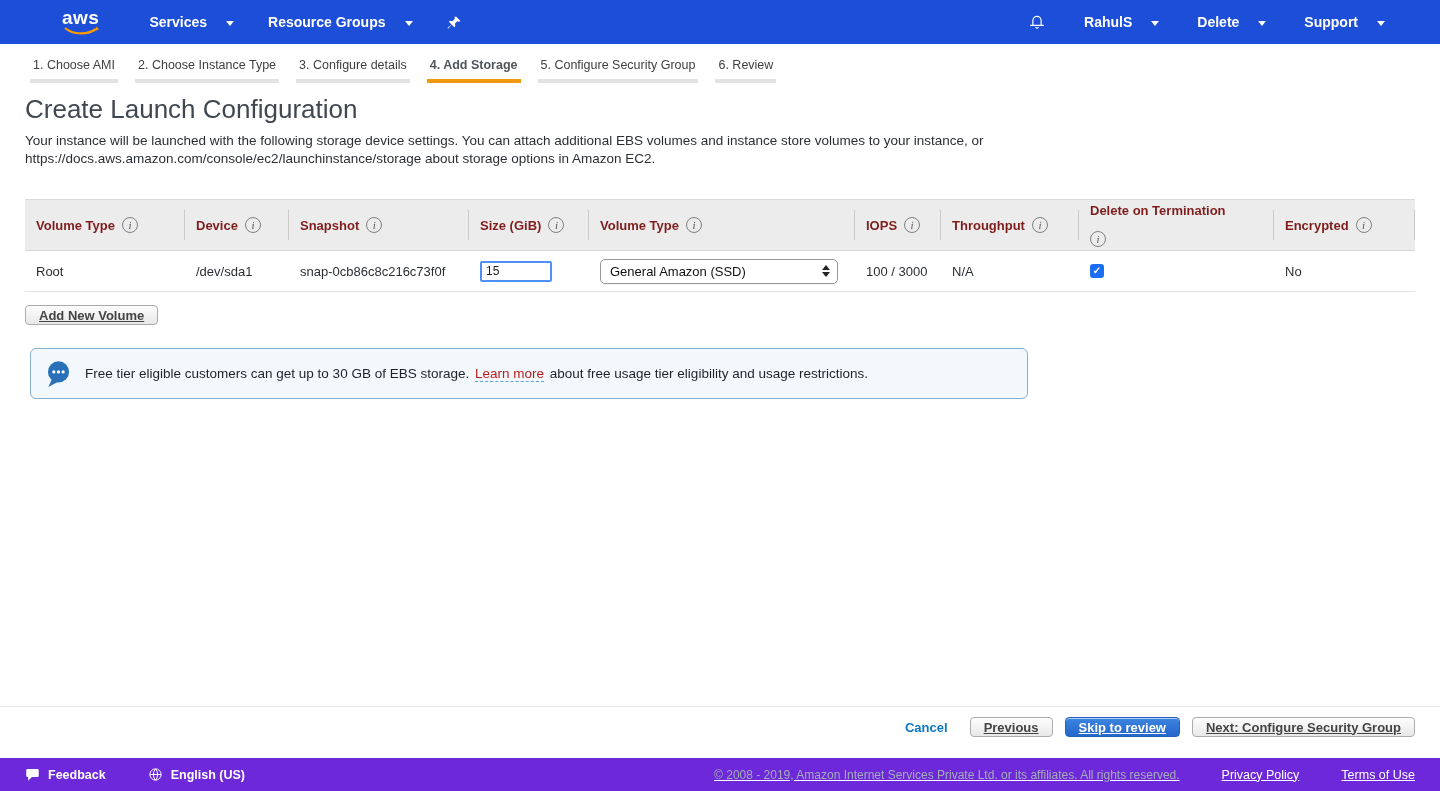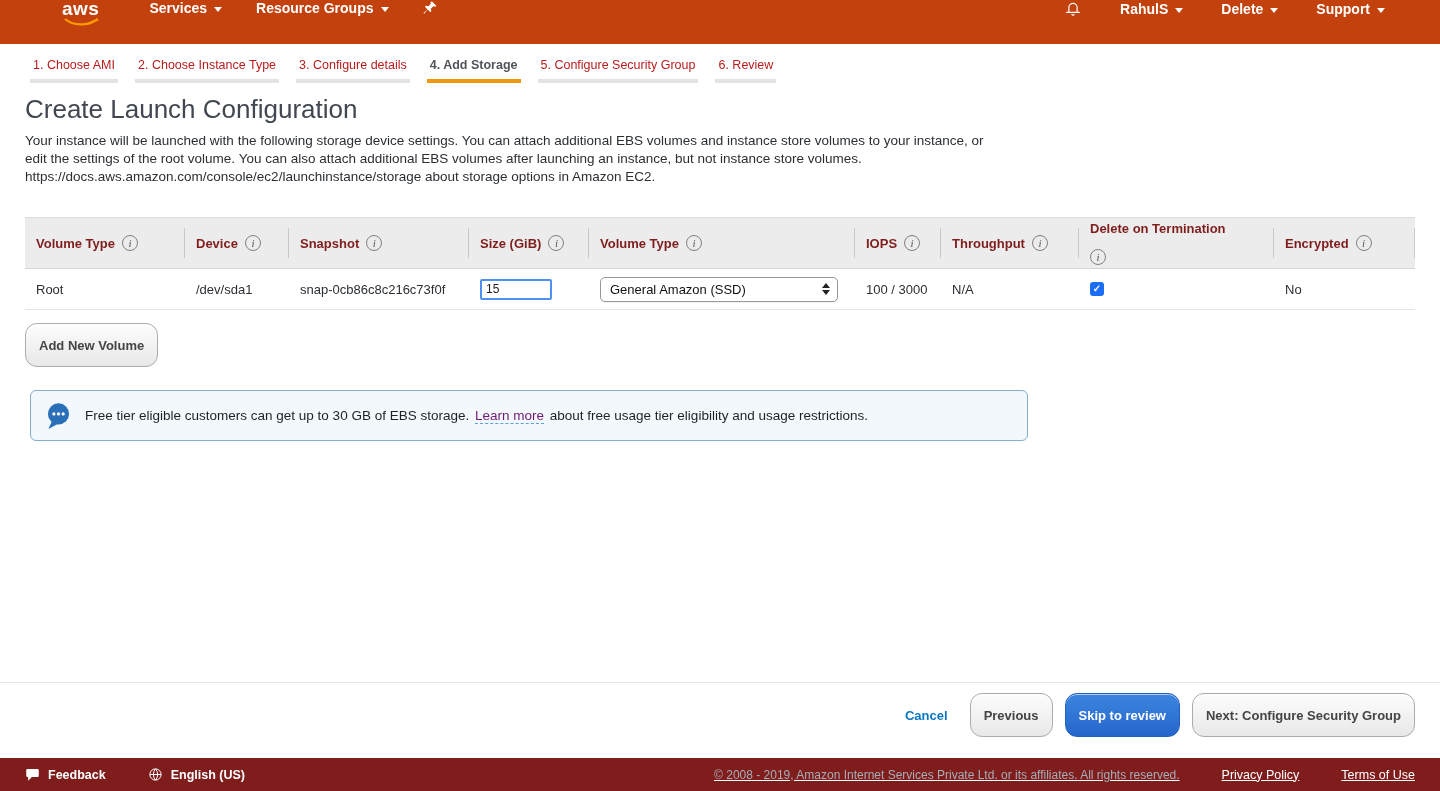--- a/index.html
+++ b/index.html
@@ -6,37 +6,37 @@
   html,body { width:1440px; height:791px; }
   body {
     font-family:"Liberation Sans", sans-serif;
     background:#fff; color:#333;
     display:flex; flex-direction:column;
     overflow:hidden;
   }
 
   
   .navbar {
-    height:44px; flex:none; background:#c2410c;
-    display:flex; align-items:flex-start; padding:0 55px 0 20px;
+    height:44px; flex:none; background:#1d4ed8;
+    display:flex; align-items:center; padding:0 55px 0 20px;
     color:#fff;
   }
   .aws-logo { display:flex; flex-direction:column; align-items:center; margin:0 50px 0 42px; cursor:pointer; }
   .aws-logo .aws-word { font-size:19px; font-weight:bold; letter-spacing:0.5px; line-height:17px; }
-  .nav-item { display:flex; align-items:center; gap:7px; font-size:14px; font-weight:bold; margin-right:34px; cursor:pointer; }
+  .nav-item { display:flex; align-items:center; gap:19px; font-size:14px; font-weight:bold; margin-right:34px; cursor:pointer; }
   .caret { width:0; height:0; border-left:4px solid transparent; border-right:4px solid transparent; border-top:5px solid #fff; margin-top:2px; }
   .pin-btn { margin-right:0; }
   .nav-right { margin-left:auto; display:flex; align-items:center; }
   .nav-right .nav-item { margin-right:0; margin-left:38px; }
   .bell-btn { cursor:pointer; display:flex; align-items:center; }
 
   
   .tabbar { flex:none; padding:14px 0 0 30px; display:flex; }
   .tab {
-    font-size:12.5px; color:#b91c1c; text-decoration:none;
+    font-size:12.5px; color:#404040; text-decoration:none;
     padding:0 3px 7px 3px; margin-right:17px;
     border-bottom:4px solid #e3e3e3; cursor:pointer; white-space:nowrap;
   }
   .tab.active { color:#50555c; font-weight:bold; border-bottom-color:#f0980e; cursor:default; }
 
   
   .main { flex:1 1 auto; overflow:hidden; }
   .page-title { font-size:26px; font-weight:400; color:#414750; margin:11px 0 7px 25px; }
   .page-desc { margin-left:25px; font-size:13.5px; line-height:18px; color:#2b2f33; }
 
@@ -79,47 +79,48 @@
   .tri-down { width:0; height:0; border-left:4px solid transparent; border-right:4px solid transparent; border-top:5px solid #222; }
   .checkbox {
     width:14px; height:14px; background:#1b6ef3; border-radius:3px;
     display:inline-flex; align-items:center; justify-content:center; cursor:pointer;
   }
   .checkbox::after { content:"\2713"; color:#fff; font-size:10px; font-weight:bold; line-height:1; }
 
   
   .btn {
     display:inline-flex; align-items:center; justify-content:center;
-    height:44px; padding:0 13px; border-radius:12px; font-size:13px; font-weight:bold;
+    height:20px; padding:0 13px; border-radius:4px; font-size:13px; font-weight:bold;
     font-family:"Liberation Sans", sans-serif; cursor:pointer;
     background:linear-gradient(#fdfdfd,#e8e8e8); border:1px solid #ababab; color:#444;
     box-shadow:0 1px 0 rgba(255,255,255,0.6) inset;
+    text-decoration:underline;
   }
   .btn.primary { background:linear-gradient(#3c85e0,#2566cb); border:1px solid #2160bb; color:#fff; }
   .add-volume-btn { margin:13px 0 0 25px; }
 
   .info-box {
     margin:23px 0 0 30px; width:998px; min-height:51px;
     background:#f2f8fc; border:1px solid #85aecf; border-radius:6px;
     display:flex; align-items:center; gap:13px; padding:10px 14px;
     font-size:13.5px; color:#1d2227;
   }
-  .learn-more { color:#701a75; text-decoration:none; border-bottom:1px dashed #5fa4d0; margin:0 2px; cursor:pointer; }
+  .learn-more { color:#b91c1c; text-decoration:none; border-bottom:1px dashed #5fa4d0; margin:0 2px; cursor:pointer; }
 
   
   .actions {
     flex:none; border-top:1px solid #e4e4e4;
     display:flex; align-items:flex-start; justify-content:flex-end; gap:12px;
     padding:10px 25px 21px 25px;
   }
   .cancel-link { color:#0b77c2; font-size:13px; font-weight:bold; text-decoration:none; align-self:center; margin-right:10px; cursor:pointer; }
 
   
   .footer {
-    height:33px; flex:none; background:#7f1d1d; color:#fff;
+    height:33px; flex:none; background:#6d28d9; color:#fff;
     display:flex; align-items:center; padding:0 25px; font-size:12.5px;
   }
   .footer-item { display:flex; align-items:center; gap:8px; font-weight:bold; cursor:pointer; }
   .footer .lang { margin-left:42px; }
   .footer-right { margin-left:auto; display:flex; align-items:center;text-decoration:underline; }
   .copyright { color:#a4aeb8; font-weight:normal; font-size:12px; cursor:default; }
   .footer-link { color:#fff; margin-left:42px; font-size:12.5px; cursor:pointer; }
 </style>
 </head>
 <body>
@@ -174,21 +175,20 @@
   <a class="tab">3. Configure details</a>
   <a class="tab active">4. Add Storage</a>
   <a class="tab">5. Configure Security Group</a>
   <a class="tab">6. Review</a>
 </div>
 
 <div class="main">
   <h1 class="page-title">Create Launch Configuration</h1>
   <div class="page-desc">
     <div>Your instance will be launched with the following storage device settings. You can attach additional EBS volumes and instance store volumes to your instance, or</div>
-    <div>edit the settings of the root volume. You can also attach additional EBS volumes after launching an instance, but not instance store volumes.</div>
     <div>https://docs.aws.amazon.com/console/ec2/launchinstance/storage about storage options in Amazon EC2.</div>
   </div>
 
   <div class="storage-table">
     <div class="thead">
       <div class="th c1">
         <span>Volume Type</span>
         <span class="info-icon"></span>
       </div>
       <div class="th c2">

